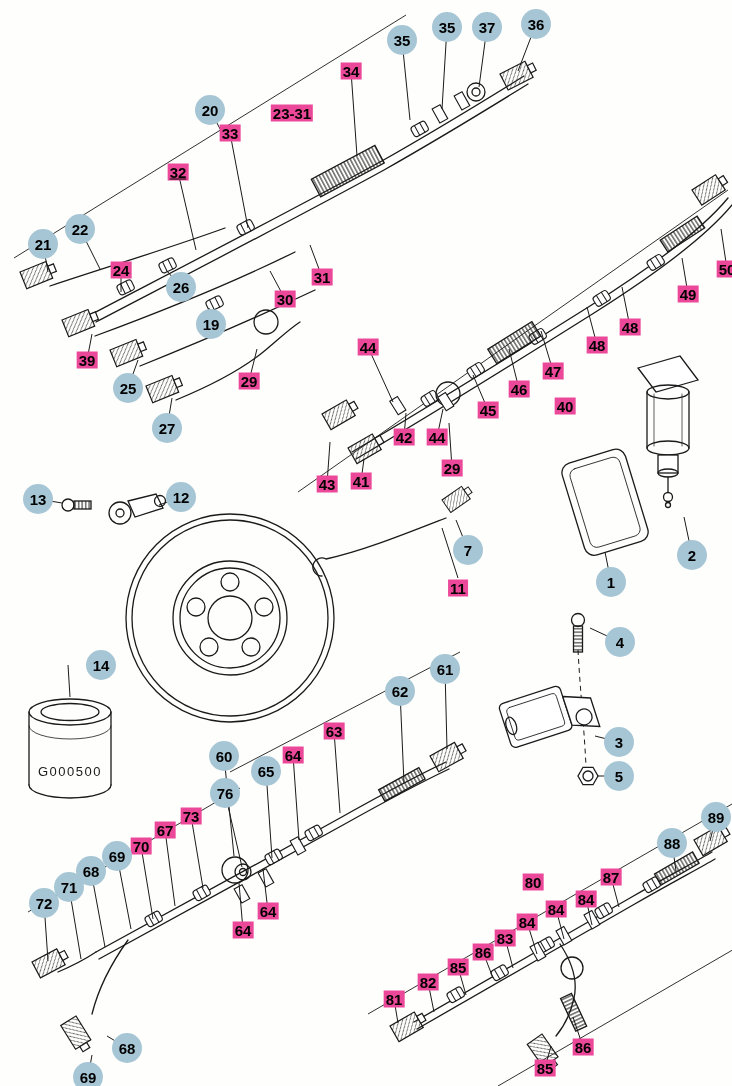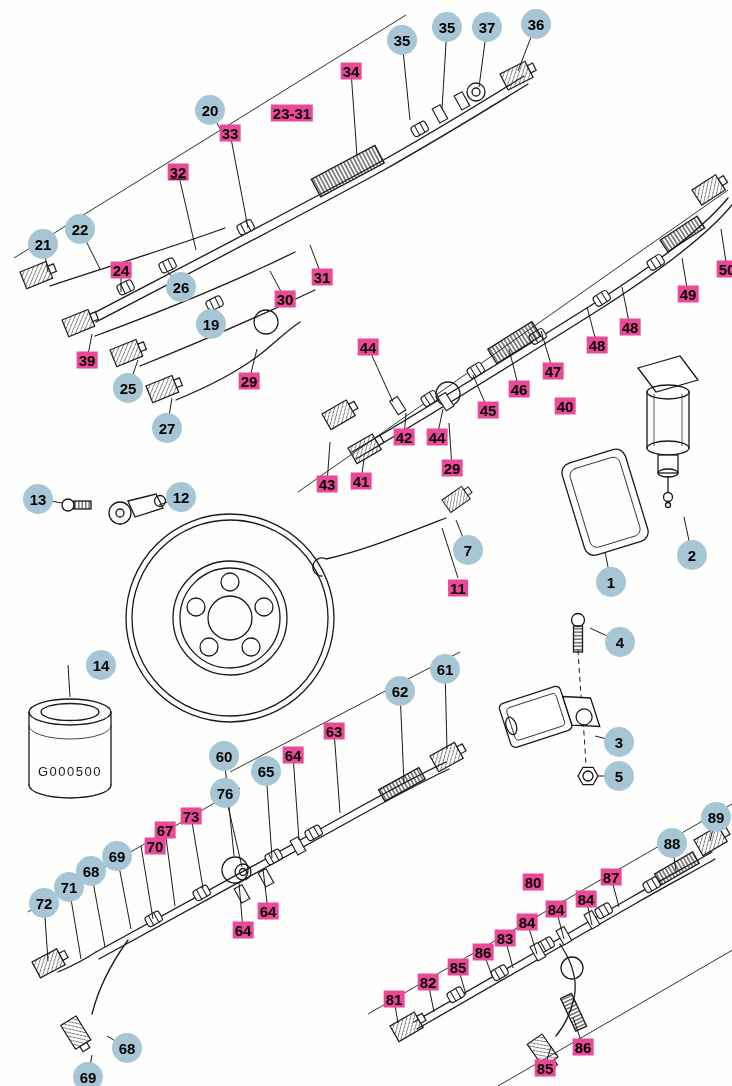--- a/index.html
+++ b/index.html
@@ -340,21 +340,21 @@
       <div class="callout circled" style="left: 68px; top: 665px; margin-left: 33px;">14</div>
       <div class="callout circled" style="left: 445px; top: 669px;">61</div>
       <div class="callout circled" style="left: 400px; top: 691px;">62</div>
       <div class="callout plain" style="left: 334px; top: 731px;">63</div>
       <div class="callout plain" style="left: 293px; top: 755px;">64</div>
       <div class="callout circled" style="left: 224px; top: 756px;">60</div>
       <div class="callout circled" style="left: 266px; top: 771px;">65</div>
       <div class="callout circled" style="left: 225px; top: 793px;">76</div>
       <div class="callout plain" style="left: 191px; top: 816px;">73</div>
       <div class="callout plain" style="left: 165px; top: 830px;">67</div>
-      <div class="callout plain" style="left: 155px; top: 846px;">70</div>
+      <div class="callout plain" style="left: 141px; top: 846px;">70</div>
       <div class="callout circled" style="left: 117px; top: 856px;">69</div>
       <div class="callout circled" style="left: 91px; top: 871px;">68</div>
       <div class="callout circled" style="left: 69px; top: 887px;">71</div>
       <div class="callout circled" style="left: 44px; top: 903px;">72</div>
       <div class="callout plain" style="left: 268px; top: 911px;">64</div>
       <div class="callout plain" style="left: 243px; top: 930px;">64</div>
       <div class="callout circled" style="left: 716px; top: 817px;">89</div>
       <div class="callout circled" style="left: 672px; top: 843px;">88</div>
       <div class="callout plain" style="left: 611px; top: 877px;">87</div>
       <div class="callout plain" style="left: 533px; top: 882px;">80</div>

